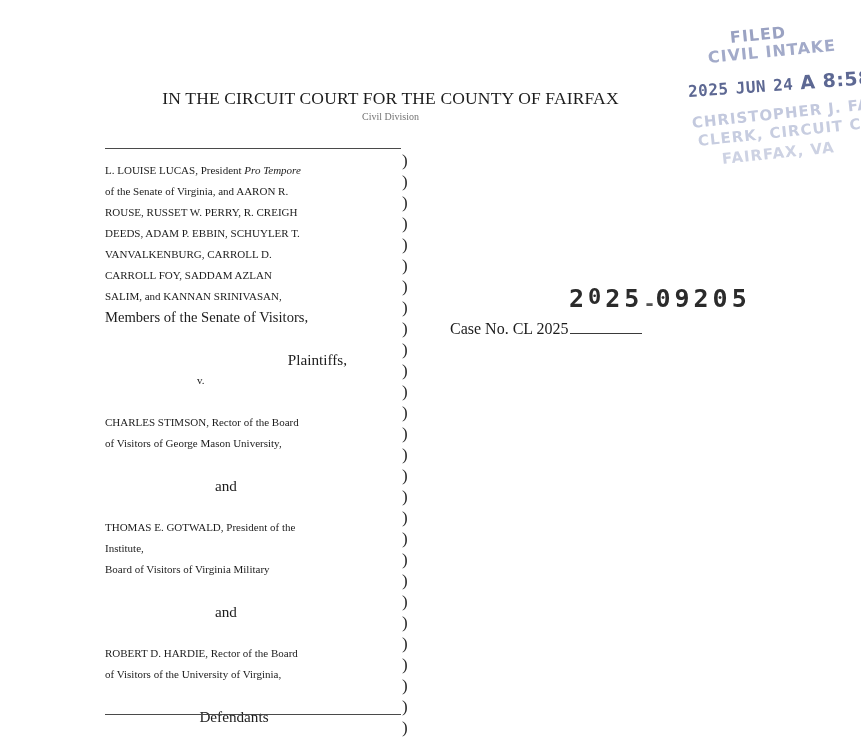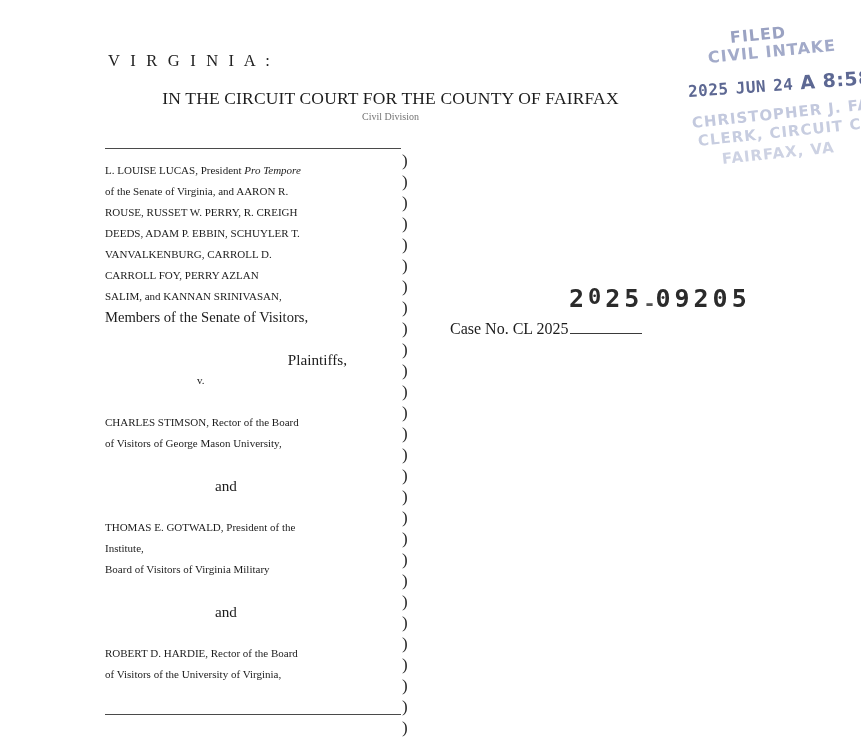--- a/index.html
+++ b/index.html
@@ -234,21 +234,20 @@
     margin-top: 0px;
     margin-left: 34px;
     color: #cdd2e3;
   }
 </style>
 </head>
 <body>
 
 <div class="page">
 
-  <div class="state-heading">V I R G I N I A :</div>
 
   <div class="court-block">
     <div class="court-line">IN THE CIRCUIT COURT FOR THE COUNTY OF FAIRFAX</div>
     <div class="division-line">Civil Division</div>
   </div>
 
   <div class="caption">
     <div class="rule"></div>
   </div>
 
@@ -282,41 +281,42 @@
       <div class="paren">)</div>
       <div class="paren">)</div>
     </div>
 
   <div class="cap-lines" id="capLines">
       <div class="cap-line">L. LOUISE LUCAS, President <span class="ital">Pro Tempore</span></div>
       <div class="cap-line">of the Senate of Virginia, and AARON R.</div>
       <div class="cap-line">ROUSE, RUSSET W. PERRY, R. CREIGH</div>
       <div class="cap-line">DEEDS, ADAM P. EBBIN, SCHUYLER T.</div>
       <div class="cap-line">VANVALKENBURG, CARROLL D.</div>
-      <div class="cap-line">CARROLL FOY, PERRY AZLAN</div>
+      <div class="cap-line">CARROLL FOY, SADDAM AZLAN</div>
       <div class="cap-line">SALIM, and KANNAN SRINIVASAN,</div>
       <div class="cap-line small">Members of the Senate of Visitors,</div>
       <div class="cap-line blank"></div>
       <div class="cap-line plaintiffs-lbl">Plaintiffs,</div>
       <div class="cap-line vee">v.</div>
       <div class="cap-line blank"></div>
       <div class="cap-line">CHARLES STIMSON, Rector of the Board</div>
       <div class="cap-line">of Visitors of George Mason University,</div>
       <div class="cap-line blank"></div>
       <div class="cap-line and-lbl">and</div>
       <div class="cap-line blank"></div>
       <div class="cap-line">THOMAS E. GOTWALD, President of the</div>
       <div class="cap-line">Institute,</div>
       <div class="cap-line">Board of Visitors of Virginia Military</div>
       <div class="cap-line blank"></div>
       <div class="cap-line and-lbl">and</div>
       <div class="cap-line blank"></div>
       <div class="cap-line">ROBERT D. HARDIE, Rector of the Board</div>
       <div class="cap-line">of Visitors of the University of Virginia,</div>
       <div class="cap-line blank"></div>
+      <div class="cap-line defendants-lbl">Defendants</div>
     </div>
 
   <div class="rule-bottom"></div>
 
   <div class="case-no">
     <span>Case No. CL 2025</span><span class="case-blank"></span>
   </div>
 
   <div class="stamp-number" id="stampNumber"><span>2</span><span class="d-raise">0</span><span>25</span><span class="dash">-</span><span>09205</span></div>
 

